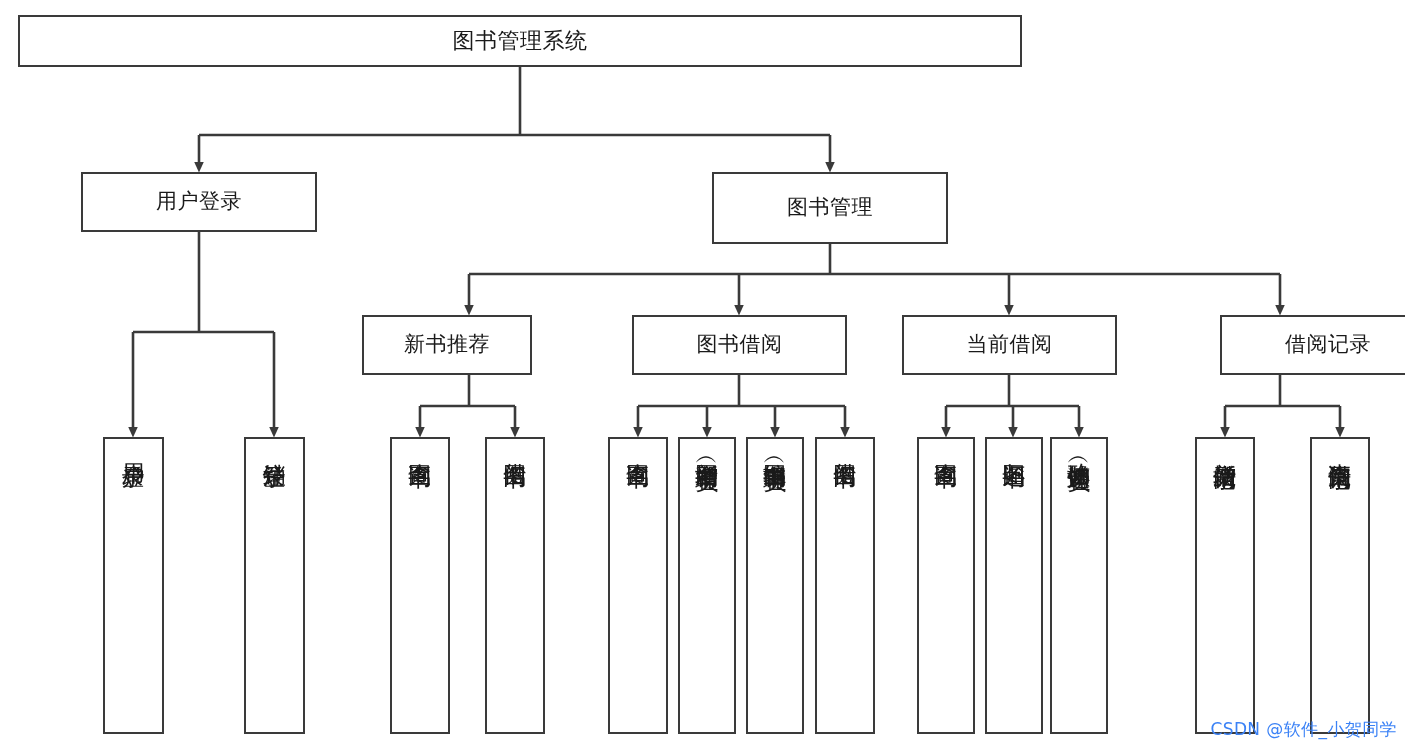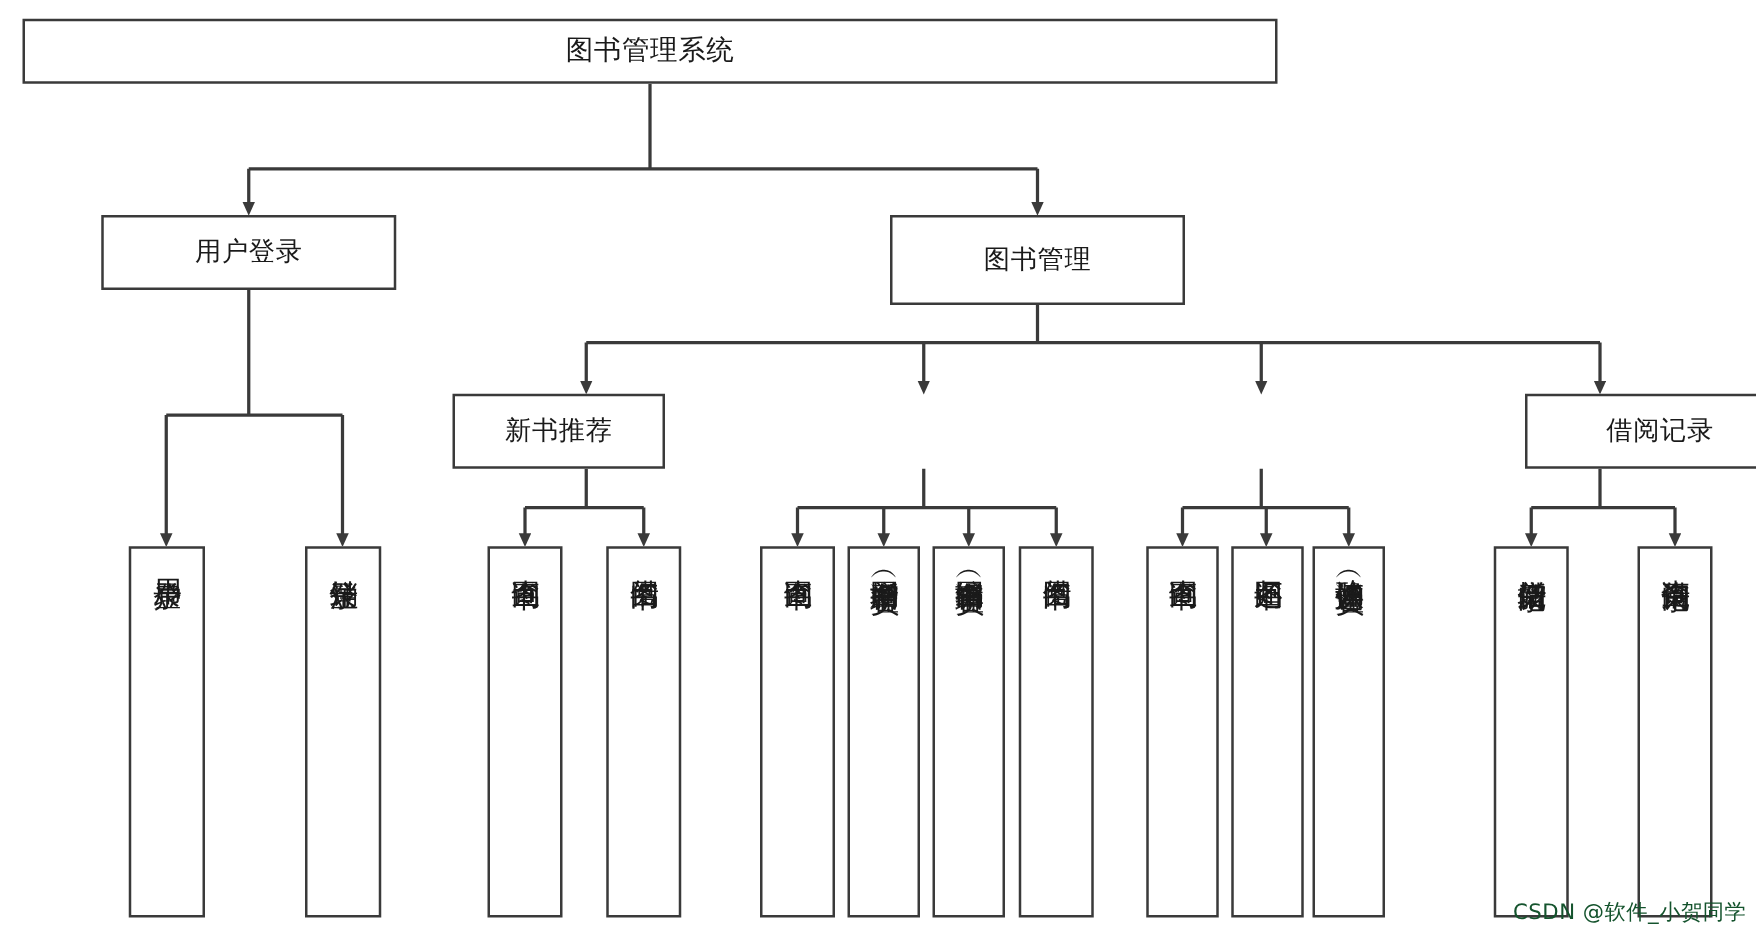--- a/index.html
+++ b/index.html
@@ -60,21 +60,21 @@
     line-height: 1.06;
     letter-spacing: 1px;
     white-space: nowrap;
     -webkit-text-orientation: upright;
   }
   .watermark {
     position: absolute;
     right: 8px;
     bottom: 6px;
     font-size: 17px;
-    color: #14532d;
+    color: #3b82f6;
     white-space: nowrap;
     letter-spacing: 0.4px;
     margin-left: 13px;
   }
 </style>
 </head>
 <body>
 
 <div id="canvas">
 
@@ -137,20 +137,26 @@
   <div class="node horizontal" style="left:81px; top:172px; width:236px; height:60px;">
     <span class="node-label">用户登录</span>
   </div>
   <div class="node horizontal" style="left:712px; top:172px; width:236px; height:72px;">
     <span class="node-label">图书管理</span>
   </div>
 
   <div class="node horizontal" style="left:362px; top:315px; width:170px; height:60px;">
     <span class="node-label">新书推荐</span>
   </div>
+  <div class="node horizontal" style="left:632px; top:315px; width:215px; height:60px;">
+    <span class="node-label">图书借阅</span>
+  </div>
+  <div class="node horizontal" style="left:902px; top:315px; width:215px; height:60px;">
+    <span class="node-label">当前借阅</span>
+  </div>
   <div class="node horizontal" style="left:1172px; top:315px; width:216px; height:60px;margin-left:48px;">
     <span class="node-label">借阅记录</span>
   </div>
 
   <div class="node vertical" style="left:103px; top:437px; width:61px; height:297px;">
     <span class="node-label">用户登录</span>
   </div>
   <div class="node vertical" style="left:244px; top:437px; width:61px; height:297px;">
     <span class="node-label">注销登录</span>
   </div>

